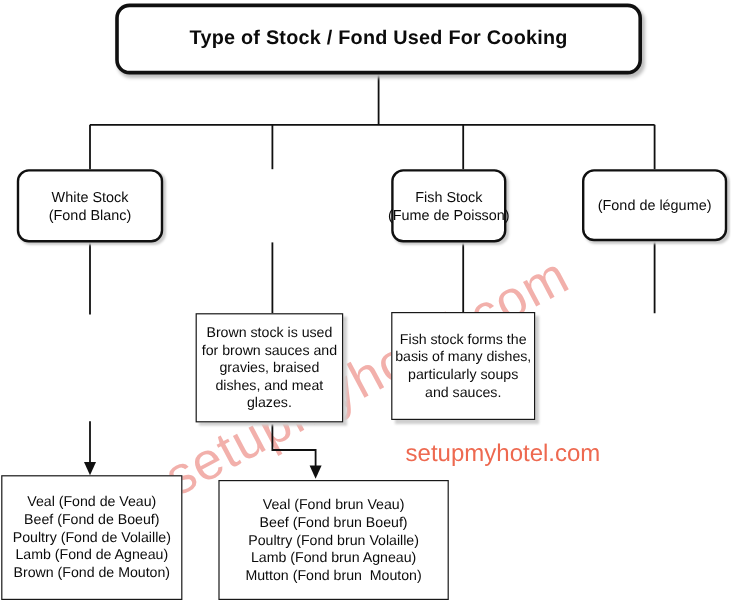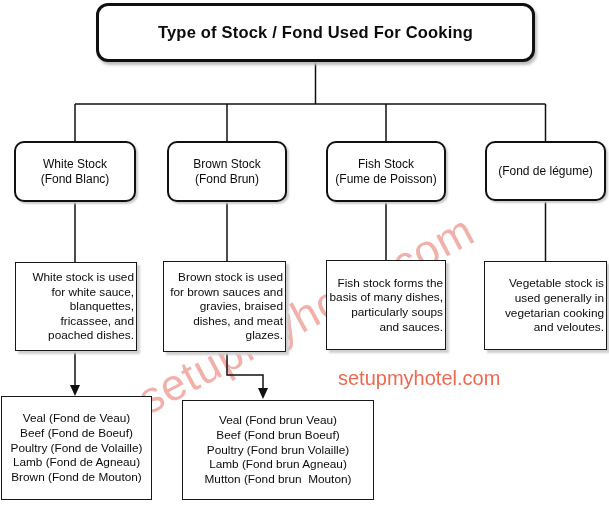--- a/index.html
+++ b/index.html
@@ -37,21 +37,21 @@
   }
   .box{
     position:absolute;
     box-sizing:border-box;
     background:#ffffff;
     z-index:2;
     display:flex;
     flex-direction:column;
     align-items:center;
     justify-content:center;
-    text-align:right;
+    text-align:center;
   }
   .title-box{
     left:96px;top:3px;width:439px;height:59px;
     border:3px solid #101010;
     border-radius:12px;
     box-shadow:2px 3px 3px #bdbdbd;
     font-size:16.5px;
     font-weight:bold;
     letter-spacing:0.2px;
   }
@@ -72,21 +72,21 @@
   }
   .list-box{
     border:1.5px solid #181818;
     font-size:11.8px;
     line-height:14.7px;
   }
   .list-box .item{white-space:pre;}
   
   #stock-white    {left:14px; top:141px;width:122px;height:61px;}
   #stock-brown    {left:167px;top:141px;width:120px;height:61px;}
-  #stock-fish     {left:326px;top:141px;width:120px;height:61px;}
+  #stock-fish     {left:326px;top:141px;width:96px;height:61px;}
   #stock-vegetable{left:485px;top:141px;width:121px;height:60px;}
   #desc-white     {left:15px; top:262px;width:122px;height:89px;}
   #desc-brown     {left:163px;top:261px;width:123px;height:91px;}
   #desc-fish      {left:326px;top:260px;width:120px;height:90px;}
   #desc-vegetable {left:484px;top:261px;width:123px;height:89px;}
   #list-white     {left:1px;  top:396px;width:151px;height:104px;}
   #list-brown     {left:182px;top:400px;width:192px;height:100px;}
 </style>
 </head>
 <body>
@@ -117,43 +117,33 @@
   </svg>
 
   <div class="box title-box">
     <span>Type of Stock / Fond Used For Cooking</span>
   </div>
 
   <div class="box stock-box" id="stock-white">
     <span class="line">White Stock</span>
     <span class="line">(Fond Blanc)</span>
   </div>
-  <div class="box stock-box" id="stock-brown">
-    <span class="line">Brown Stock</span>
-    <span class="line">(Fond Brun)</span>
-  </div>
   <div class="box stock-box" id="stock-fish">
     <span class="line">Fish Stock</span>
     <span class="line">(Fume de Poisson)</span>
   </div>
   <div class="box stock-box" id="stock-vegetable">
     <span class="line">(Fond de légume)</span>
   </div>
 
-  <div class="box desc-box" id="desc-white">
-    <span>White stock is used for white sauce, blanquettes, fricassee, and poached dishes.</span>
-  </div>
   <div class="box desc-box" id="desc-brown">
     <span>Brown stock is used for brown sauces and gravies, braised dishes, and meat glazes.</span>
   </div>
   <div class="box desc-box" id="desc-fish">
     <span>Fish stock forms the basis of many dishes, particularly soups and sauces.</span>
-  </div>
-  <div class="box desc-box" id="desc-vegetable">
-    <span>Vegetable stock is used generally in vegetarian cooking and veloutes.</span>
   </div>
 
   <div class="box list-box" id="list-white">
     <div class="item">Veal (Fond de Veau)</div>
     <div class="item">Beef (Fond de Boeuf)</div>
     <div class="item">Poultry (Fond de Volaille)</div>
     <div class="item">Lamb (Fond de Agneau)</div>
     <div class="item">Brown (Fond de Mouton)</div>
   </div>
   <div class="box list-box" id="list-brown">

